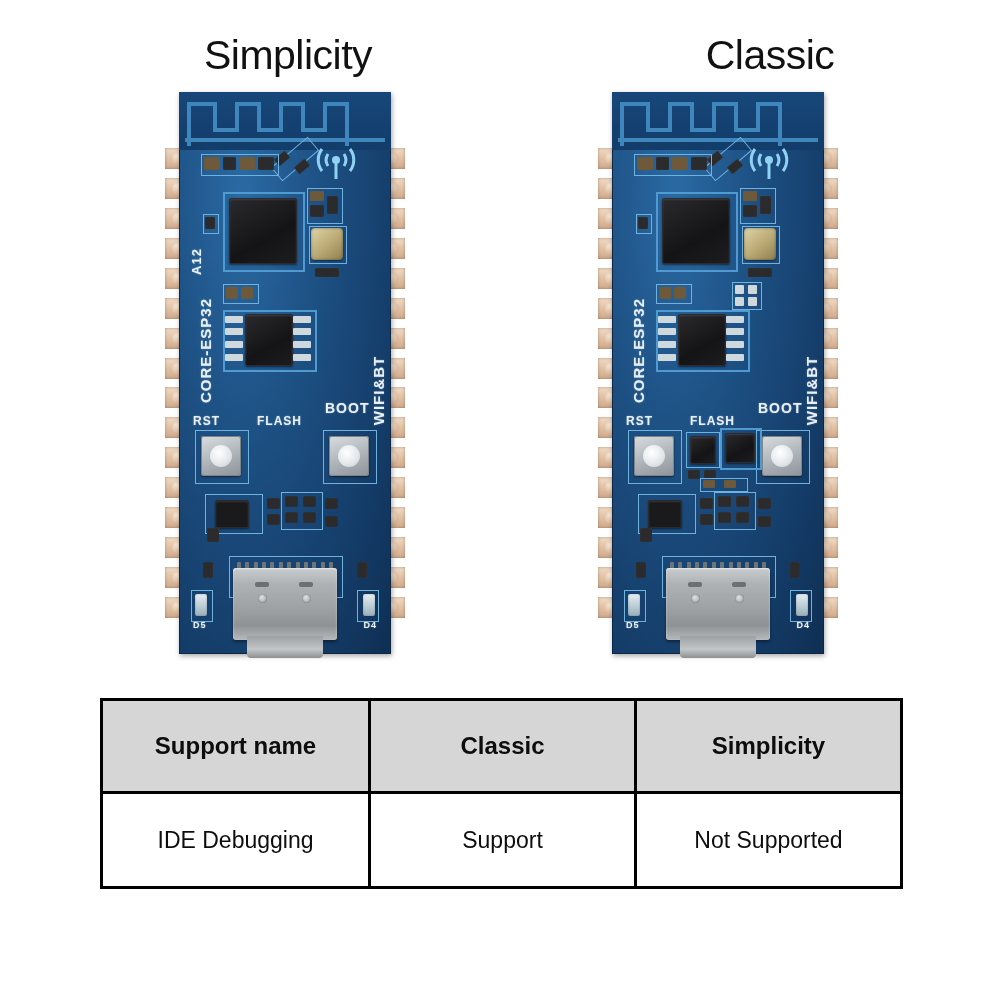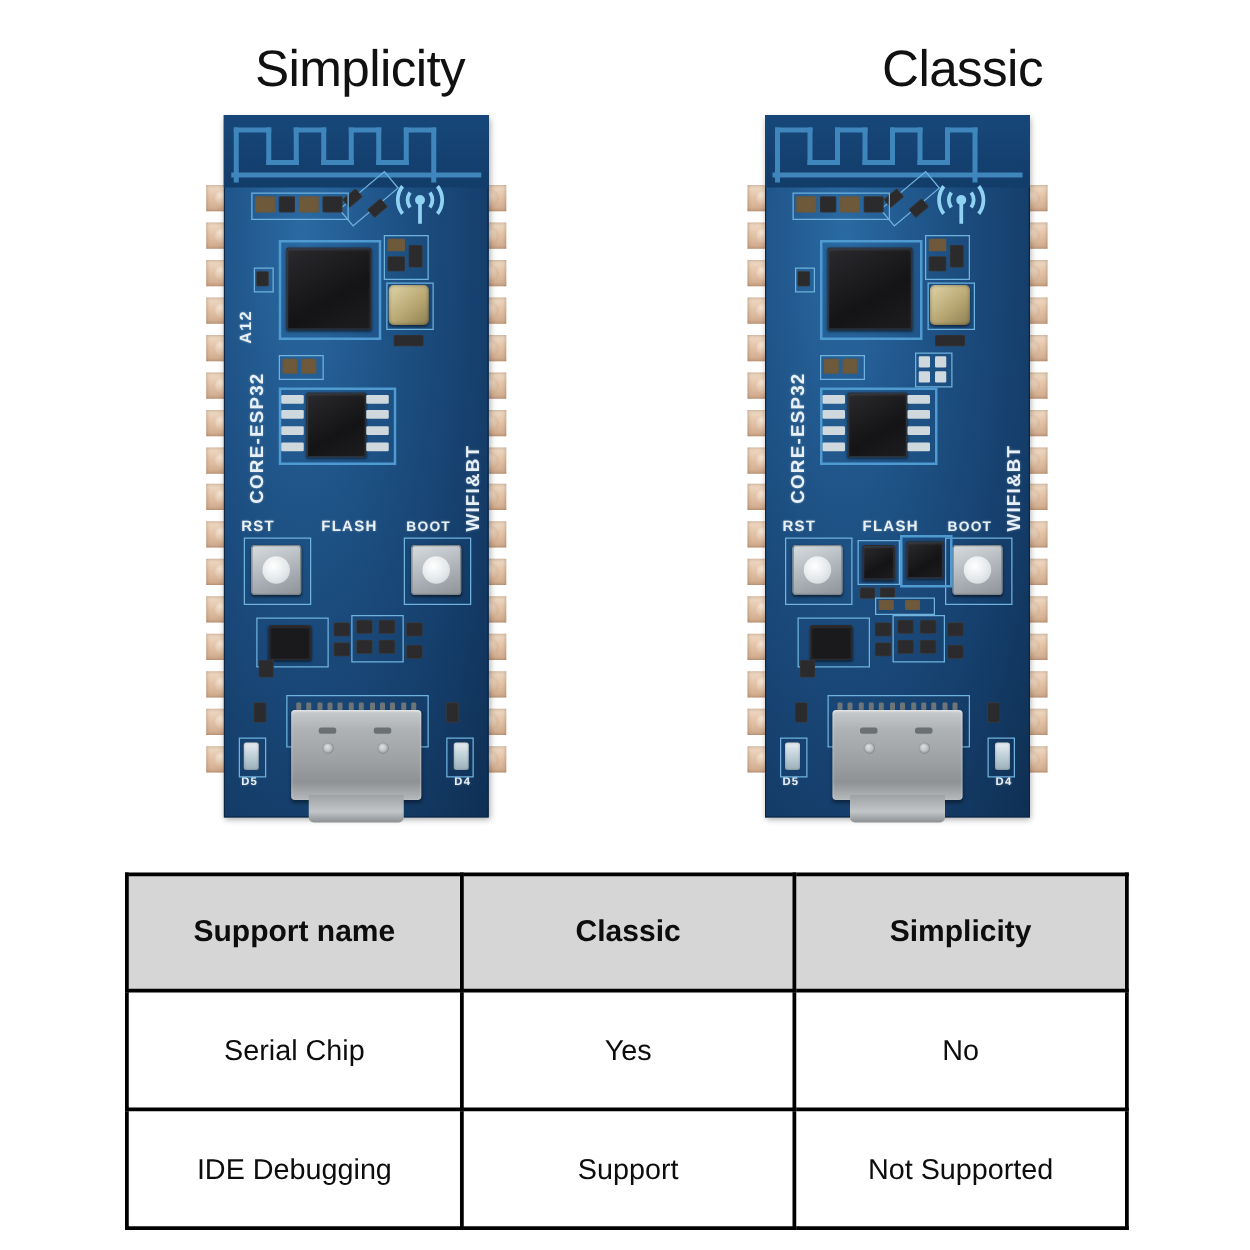--- a/index.html
+++ b/index.html
@@ -79,21 +79,21 @@
   .silk-a12{
     left:4px;top:162px;font-size:13px;
     transform:rotate(-90deg);transform-origin:center;
   }
   .silk-wifi{
     right:-22px;top:290px;font-size:15px;
     transform:rotate(-90deg);transform-origin:center;
   }
   .silk-rst{left:14px;top:322px;font-size:12px;}
   .silk-flash{left:78px;top:322px;font-size:12px;}
-  .silk-boot{left:146px;top:324px;font-size:11px;}
+  .silk-boot{left:146px;top:308px;font-size:14px;}
   .silk-d5{left:14px;top:528px;font-size:9px;}
   .silk-d4{right:14px;top:528px;font-size:9px;}
 
   
   .wifi-glyph{
     position:absolute;left:136px;top:55px;width:42px;height:34px;
   }
   .wifi-glyph svg{display:block;}
 
   
@@ -571,25 +571,20 @@
     </colgroup>
     <thead>
       <tr>
         <th>Support name</th>
         <th>Classic</th>
         <th>Simplicity</th>
       </tr>
     </thead>
     <tbody>
       <tr>
-        <td>Serial Chip</td>
-        <td>Yes</td>
-        <td>No</td>
-      </tr>
-      <tr>
         <td>IDE Debugging</td>
         <td>Support</td>
         <td>Not Supported</td>
       </tr>
     </tbody>
   </table>
 
 </div>
 
 </body></html>

